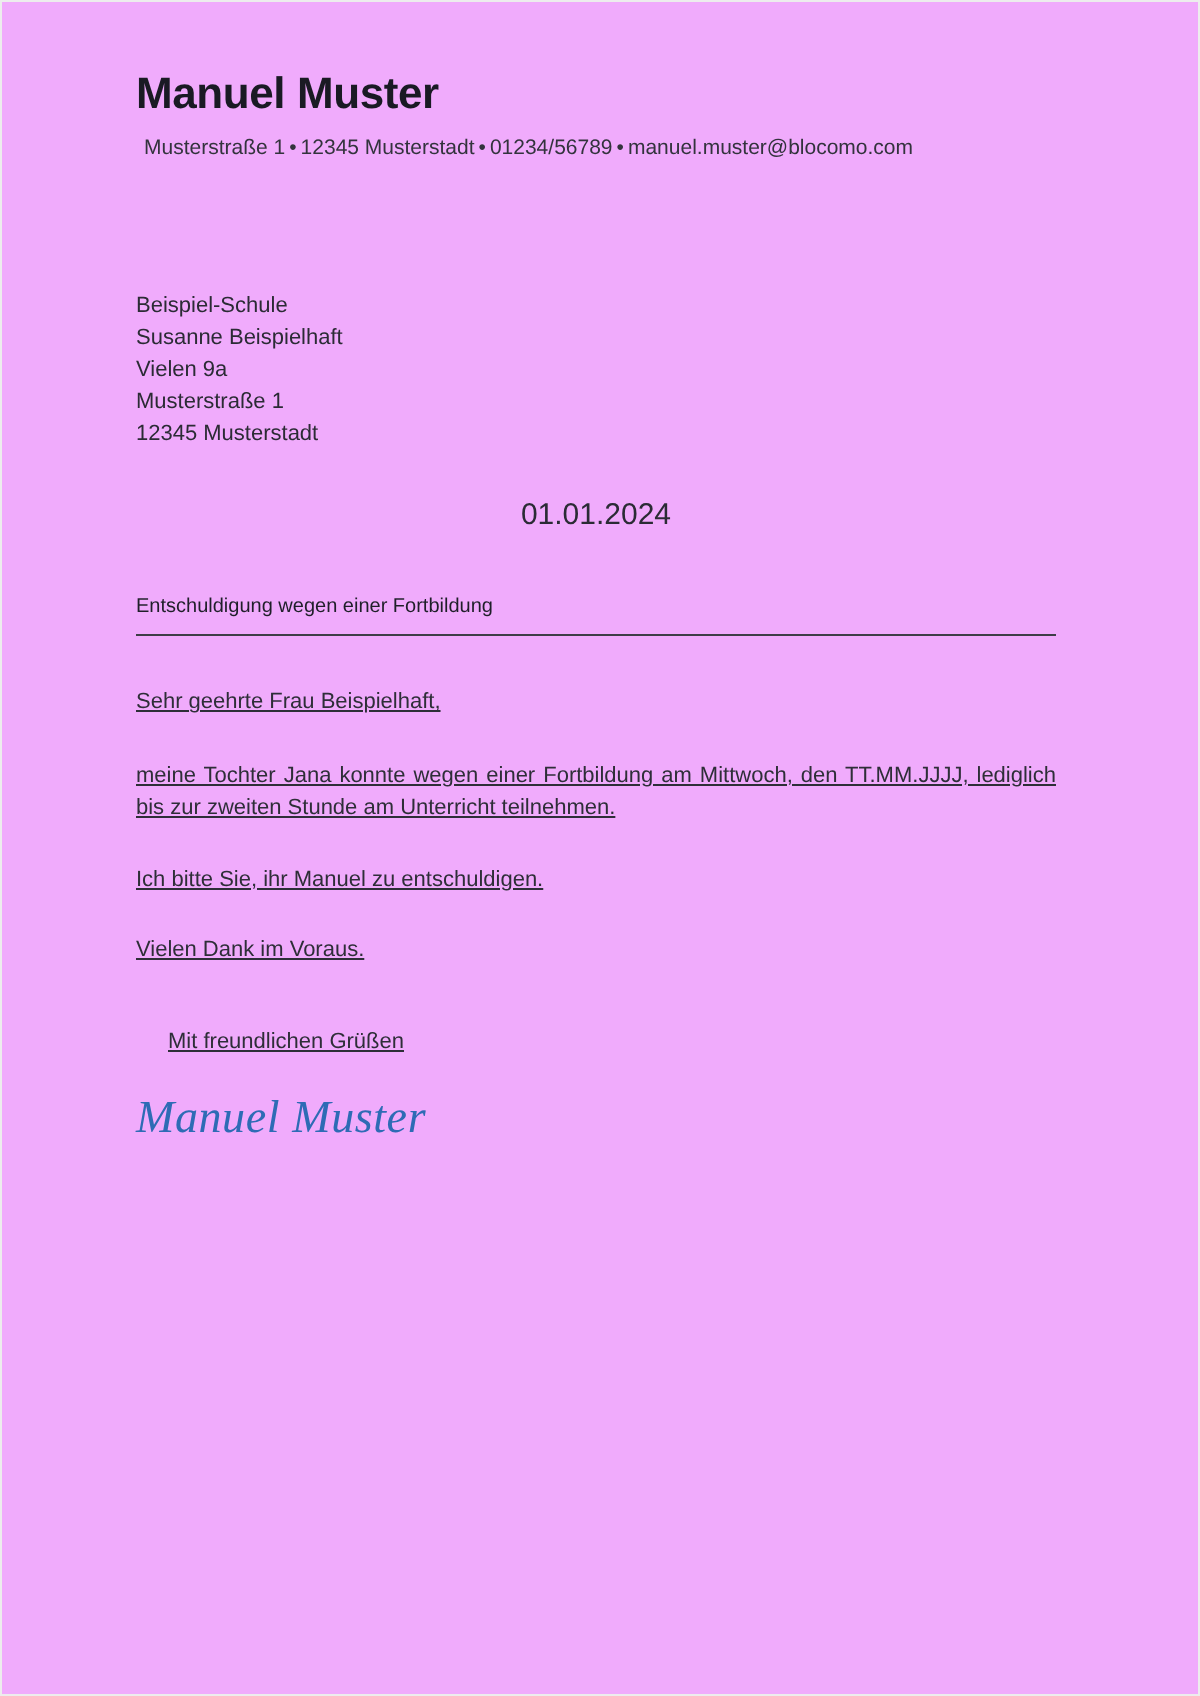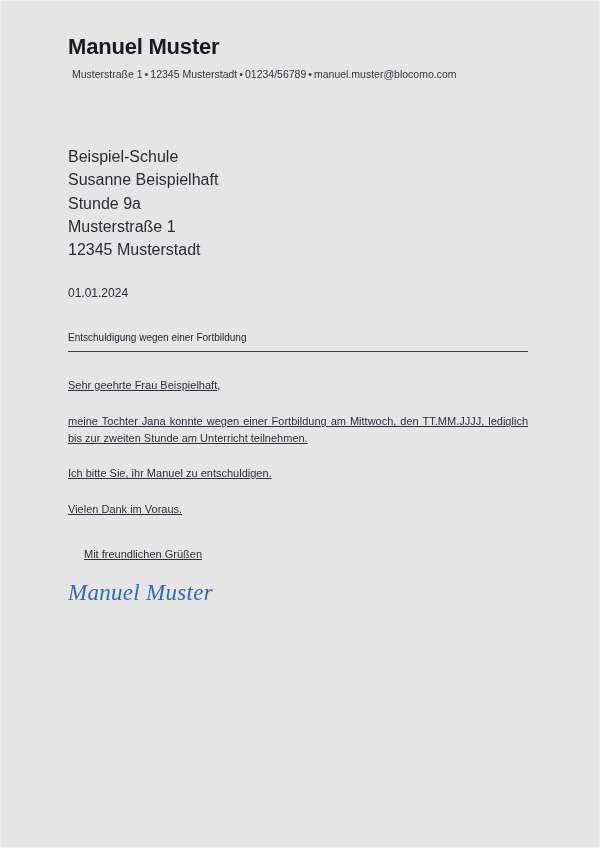--- a/index.html
+++ b/index.html
@@ -8,21 +8,21 @@
     background: #ffffff;
   }
   body {
     font-family: "Liberation Sans", sans-serif;
     -webkit-font-smoothing: antialiased;
   }
   .page {
     position: relative;
     width: 600px;
     height: 848px;
-    background: #e5e5e5;
+    background: #f0abfc;
     box-sizing: border-box;
     overflow: hidden;
   }
   .page-edge {
     position: absolute;
     left: 0;
     top: 0;
     width: 600px;
     height: 848px;
     border: 1px solid #ededed;
@@ -66,31 +66,31 @@
   .return-address {
     font-size: 7.5px;
     color: #3a3a44;
     text-decoration: underline;
     text-underline-offset: 1px;
     line-height: 1.3;
     margin: 0 0 2px 0;
     letter-spacing: 0.1px;
   }
   .recipient-line {
-    font-size: 16px;
+    font-size: 11px;
     color: #2b2b35;
     line-height: 1.46;
     margin: 0;
   }
 
   
   .date-line {
     margin-top: 24px;
-    text-align: left;
-    font-size: 12px;
+    text-align: center;
+    font-size: 15px;
     color: #2b2b35;
   }
 
   
   .subject-wrap {
     margin-top: 31px;
   }
   .subject {
     font-size: 10px;
     color: #1f1f29;
@@ -141,21 +141,21 @@
   <div class="content">
 
     <div class="letterhead">
       <h1 class="sender-name">Manuel Muster</h1>
       <p class="sender-contact"><span>Musterstraße 1</span><span class="contact-sep">•</span><span>12345 Musterstadt</span><span class="contact-sep">•</span><span>01234/56789</span><span class="contact-sep">•</span><span>manuel.muster@blocomo.com</span></p>
     </div>
 
     <div class="address-block">
       <p class="recipient-line">Beispiel-Schule</p>
       <p class="recipient-line">Susanne Beispielhaft</p>
-      <p class="recipient-line">Stunde 9a</p>
+      <p class="recipient-line">Vielen 9a</p>
       <p class="recipient-line">Musterstraße 1</p>
       <p class="recipient-line">12345 Musterstadt</p>
     </div>
 
     <div class="date-line">01.01.2024</div>
 
     <div class="subject-wrap">
       <p class="subject">Entschuldigung wegen einer Fortbildung</p>
       <div class="subject-rule"></div>
     </div>

